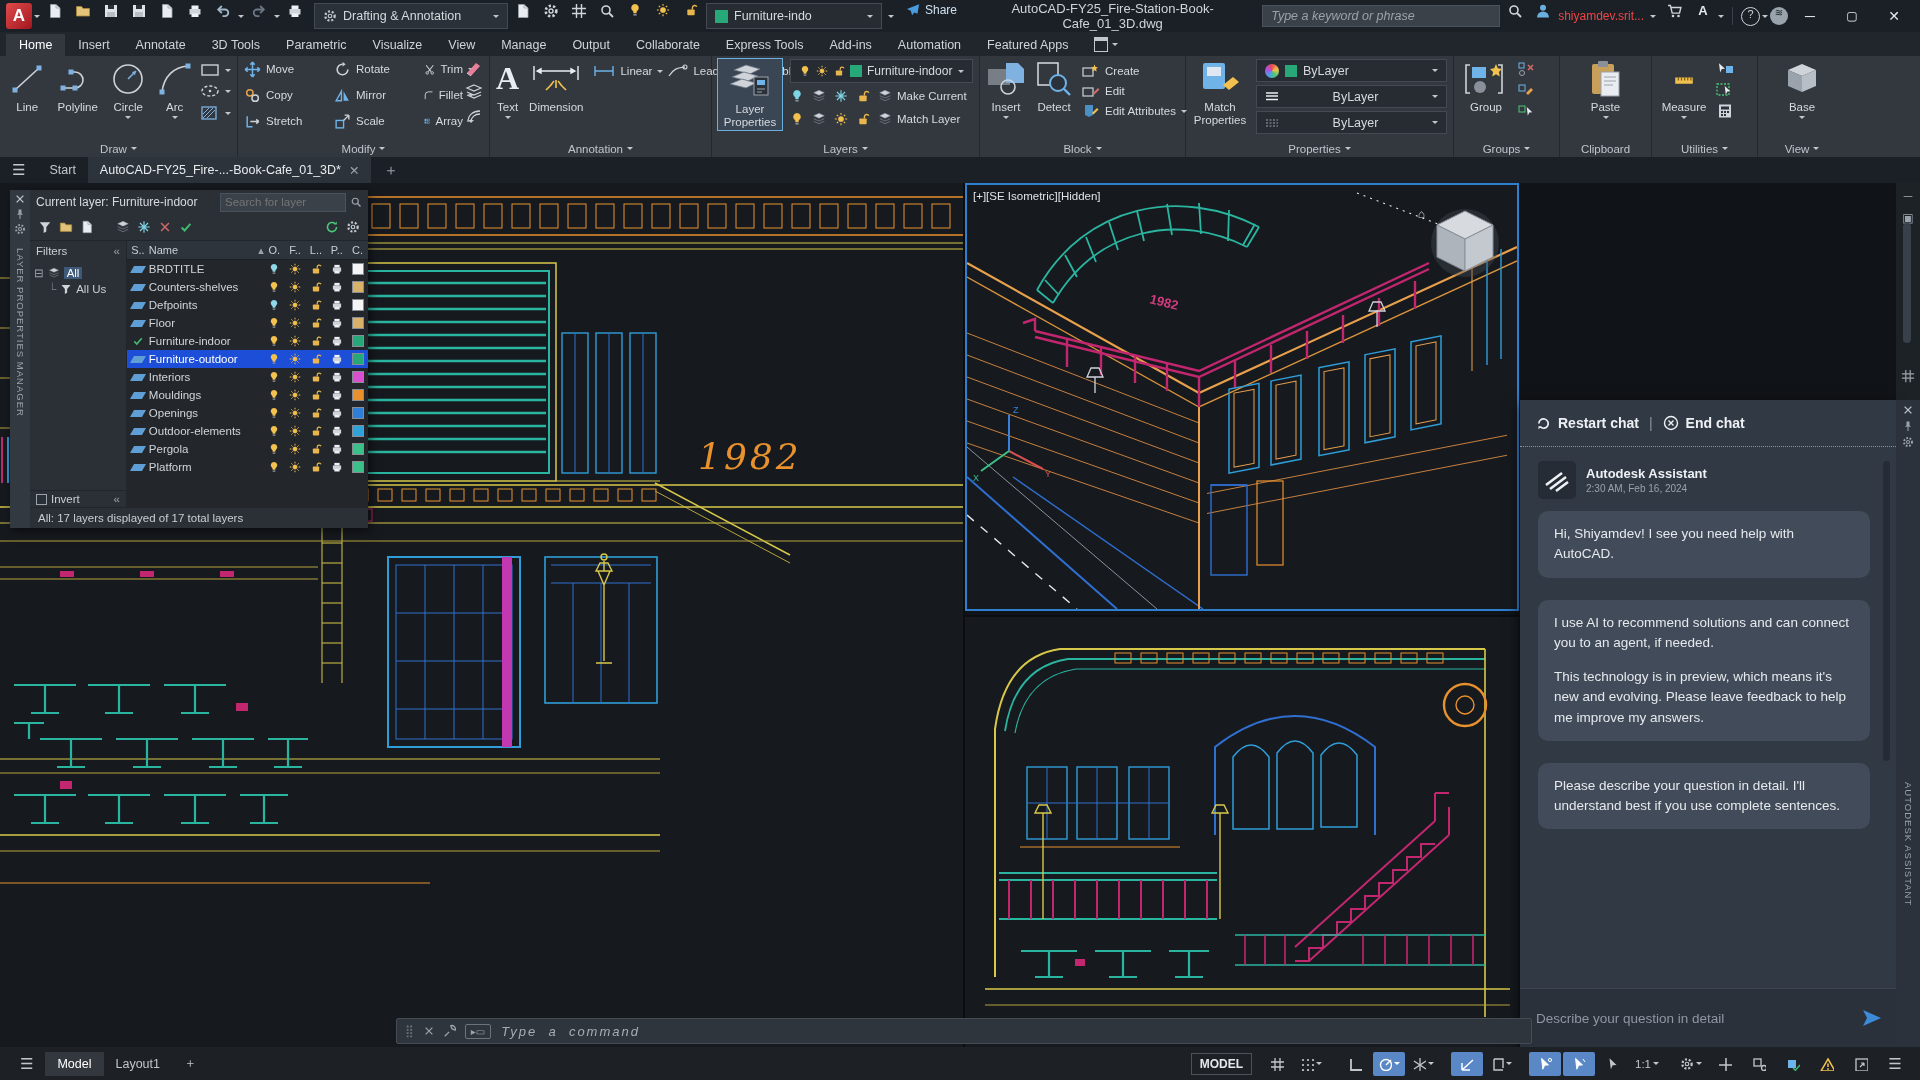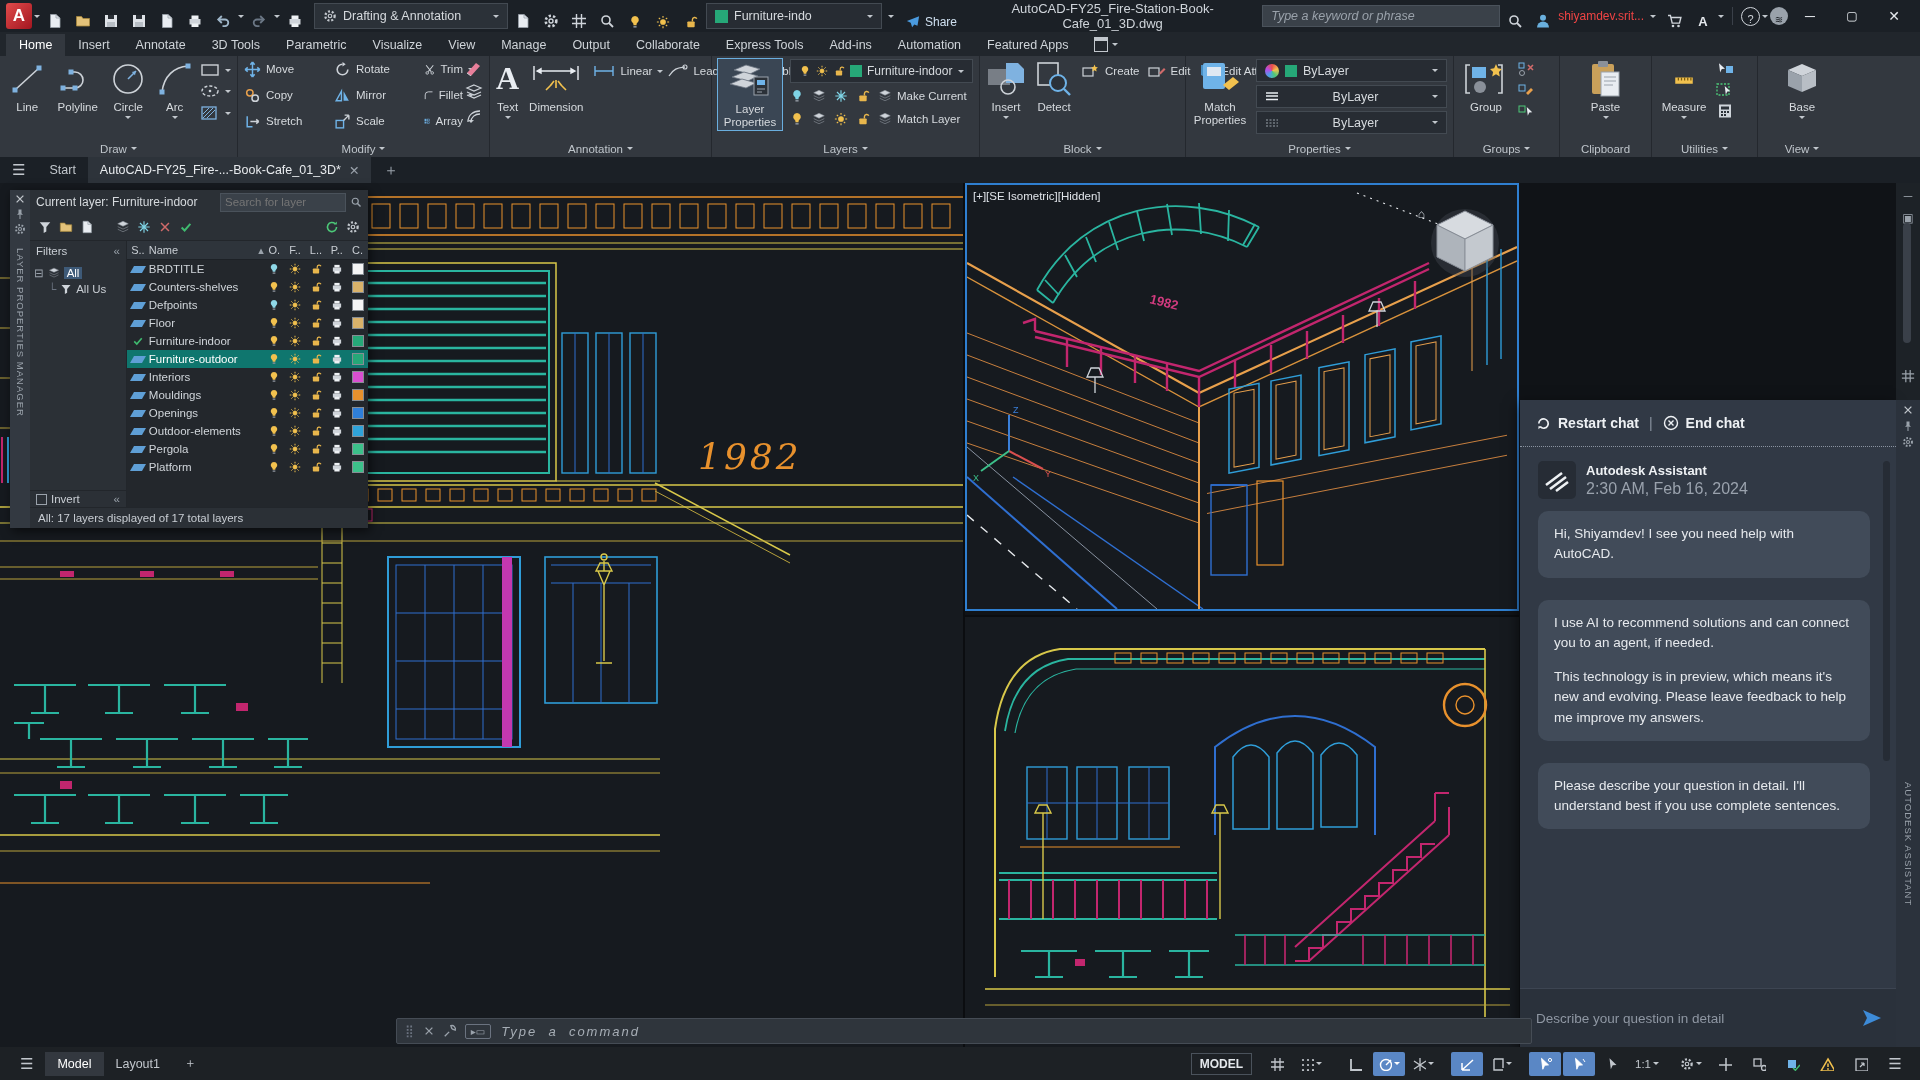--- a/index.html
+++ b/index.html
@@ -11,21 +11,21 @@
   .crt.small{border-left-width:3px;border-right-width:3px;border-top-width:3px;}
   svg{display:block;}
   .ic16{width:16px;height:16px;}
   .ic14{width:14px;height:14px;}
   .ic12{width:12px;height:12px;}
 
   
   #titlebar{left:0;top:0;width:1920px;height:32px;background:#1b2026;display:flex;align-items:center;gap:2px;padding:0 6px;box-sizing:border-box;}
   .applogo{width:26px;height:26px;background:linear-gradient(135deg,#e04b4b,#a31620);border-radius:3px;color:#fff;
            font-weight:bold;font-size:17px;display:flex;align-items:center;justify-content:center;}
-  .qbtn{width:26px;height:26px;display:flex;align-items:flex-end;justify-content:center;border-radius:2px;}
+  .qbtn{width:26px;height:26px;display:flex;align-items:flex-start;justify-content:center;border-radius:2px;}
   .combo{height:24px;background:#2b3138;border:1px solid #434a52;display:flex;align-items:center;gap:6px;padding:0 8px;color:#d6dade;font-size:12.5px;}
   #doc-title{color:#cfd4da;font-size:13px;}
   #tb-search{width:238px;height:22px;background:#3a4149;border:1px solid #4a525b;color:#9aa2ab;font-style:italic;
              font-size:12.5px;padding:0 8px;box-sizing:border-box;font-family:"Liberation Sans",sans-serif;}
   #tb-search::placeholder{color:#9aa2ab;}
   .winbtn{width:40px;height:28px;display:flex;align-items:center;justify-content:center;color:#e4e8ec;font-size:14px;}
 
   
   #ribbontabs{left:0;top:32px;width:1920px;height:24px;background:#21262c;display:flex;align-items:flex-end;padding-left:6px;box-sizing:border-box;}
   .rtab{padding:4px 13px;color:#cfd4d9;font-size:12.5px;}
@@ -72,21 +72,21 @@
   #lpal-main{flex:1;display:flex;min-height:0;}
   #filters{width:96px;border-right:1px solid #22262b;display:flex;flex-direction:column;font-size:11.5px;color:#c9ced4;}
   #filters .fhead{display:flex;justify-content:space-between;align-items:center;padding:4px 6px;}
   #filters .tree{flex:1;padding:4px 4px;}
   .tree-item{display:flex;align-items:center;gap:4px;height:16px;white-space:nowrap;}
   .tree-item .lbl.sel{background:#3e5a78;padding:0 3px;color:#fff;}
   #invert-row{display:flex;align-items:center;justify-content:space-between;padding:2px 6px;border-top:1px solid #22262b;}
   #laylist{flex:1;display:flex;flex-direction:column;background:#23272c;min-width:0;overflow:hidden;}
   .lhead{display:flex;height:18px;background:#2e343b;color:#c9ced4;font-size:11px;align-items:center;border-bottom:1px solid #1d2126;}
   .lrow{display:flex;height:18px;align-items:center;font-size:11.5px;color:#d0d5da;}
-  .lrow.selected{background:#0f766e;color:#fff;}
+  .lrow.selected{background:#1d4ed8;color:#fff;}
   .c-s{width:22px;display:flex;justify-content:center;}
   .c-name{width:116px;overflow:hidden;white-space:nowrap;}
   .c-i{width:21px;display:flex;justify-content:center;align-items:center;}
   .swatch{width:10px;height:10px;border:1px solid #878d94;}
   #lpal-status{height:20px;display:flex;align-items:center;padding:0 8px;color:#c9ced4;font-size:11.5px;border-top:1px solid #22262b;}
   .par{width:12px;height:7px;background:#5f9fd6;transform:skewX(-30deg);}
 
   
   #chat{left:1520px;top:400px;width:376px;height:647px;background:#313945;display:flex;flex-direction:column;box-shadow:-3px 3px 12px rgba(0,0,0,.5);}
   #chat-head{height:46px;display:flex;align-items:center;gap:10px;padding:0 16px;color:#eef1f4;font-size:14px;font-weight:bold;
@@ -695,21 +695,21 @@
         <div class="bigbtn" style="width:46px">
           <div class="glyph">
               <svg width="40" height="36" viewBox="0 0 40 36">
                 <rect x="4" y="2" width="20" height="22" fill="none" stroke="#cdd2d8" stroke-width="1.6"></rect>
                 <circle cx="24" cy="22" r="8" fill="#2b3138" stroke="#6fb3e8" stroke-width="2"></circle>
                 <line x1="30" y1="28" x2="36" y2="34" stroke="#6fb3e8" stroke-width="2.4"></line>
               </svg>
             </div>
           <span>Detect</span>
         </div>
-        <div style="display:flex;flex-direction:row;gap:8px;padding-top:2px">
+        <div style="display:flex;flex-direction:column;gap:0;padding-top:2px">
           <div class="srow">
               <svg width="18" height="14" viewBox="0 0 18 14">
                 <rect x="1" y="4" width="10" height="8" fill="none" stroke="#cdd2d8" stroke-width="1.2"></rect>
                 <use href="#s-star" x="8" y="0" width="9" height="9"></use>
               </svg>
               <span>Create</span>
             </div>
           <div class="srow">
               <svg width="18" height="14" viewBox="0 0 18 14">
                 <rect x="1" y="4" width="10" height="8" fill="none" stroke="#cdd2d8" stroke-width="1.2"></rect>
@@ -1770,21 +1770,21 @@
         <svg width="38" height="38" viewBox="0 0 38 38">
           <rect width="38" height="38" rx="5" fill="#262c35"></rect>
           <g stroke="#eef1f4" stroke-width="2.6">
               <line x1="8" y1="24" x2="24" y2="12"></line>
               <line x1="12" y1="28" x2="28" y2="16"></line>
               <line x1="18" y1="30" x2="30" y2="21"></line>
             </g>
         </svg>
         <div>
           <div style="font-size:13px;font-weight:bold;color:#eef1f4">Autodesk Assistant</div>
-          <div style="font-size:16px;color:#9aa2ad;margin-top:2px">2:30 AM, Feb 16, 2024</div>
+          <div style="font-size:10px;color:#9aa2ad;margin-top:2px">2:30 AM, Feb 16, 2024</div>
         </div>
       </div>
       <div class="bubble">
           <p>Hi, Shiyamdev! I see you need help with AutoCAD.</p>
         </div>
       <div class="bubble">
           <p>I use AI to recommend solutions and can connect you to an agent, if needed.</p>
           <p>This technology is in preview, which means it's new and evolving. Please leave feedback to help me improve my answers.</p>
         </div>
       <div class="bubble">

